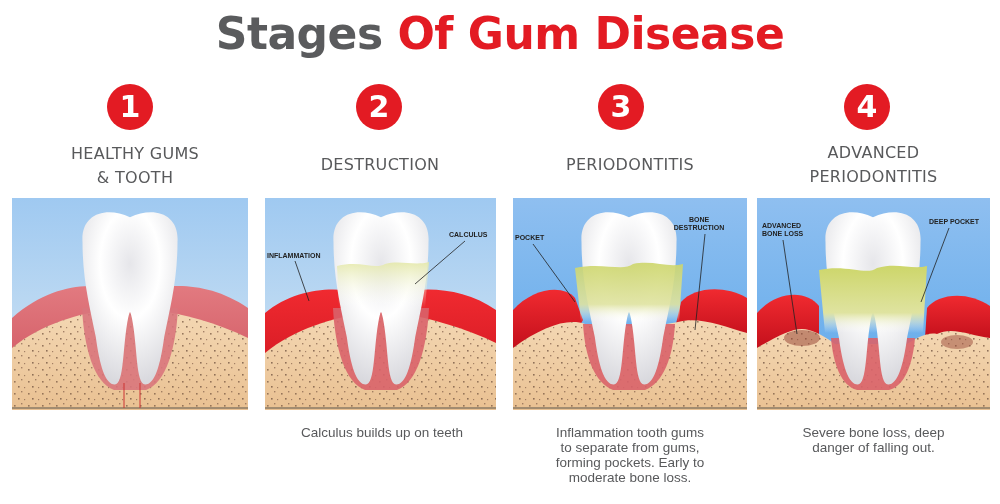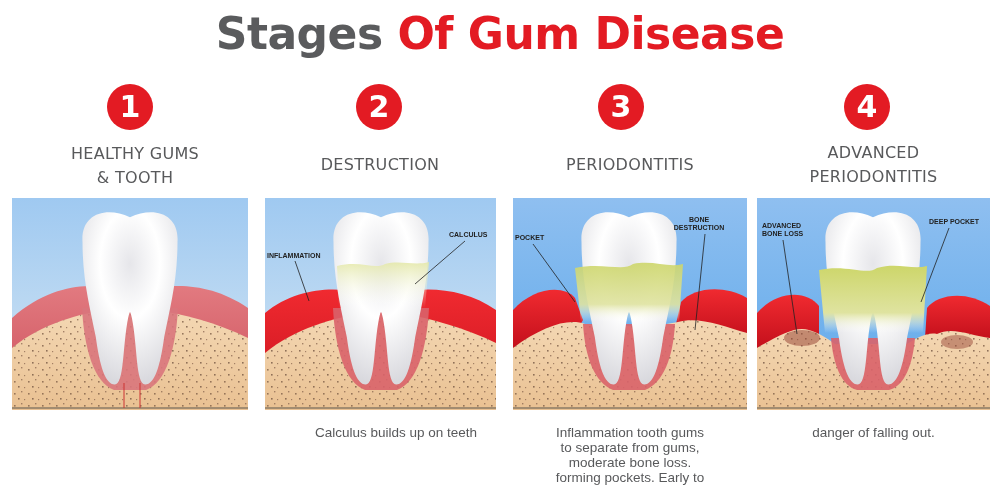--- a/index.html
+++ b/index.html
@@ -112,21 +112,21 @@
         </svg>
       <path d="M72,68 C95,62 110,72 120,66 C135,62 150,68 164,64 L160,110 L74,110 Z" fill="url(#calc2)"></path>
       <line x1="0" y1="210" x2="231" y2="210" stroke="#8a7a64" stroke-width="1.5"></line>
       <rect x="0" y="212" width="231" height="10" fill="#fff"></rect>
       <text class="lbl" x="2" y="60">INFLAMMATION</text>
       <line x1="30" y1="63" x2="44" y2="103" stroke="#222" stroke-width="0.8"></line>
       <text class="lbl" x="184" y="39">CALCULUS</text>
       <line x1="200" y1="43" x2="150" y2="86" stroke="#222" stroke-width="0.8"></line>
     </svg>
   </div>
-  <div class="desc" style="left:281px;width:230px;">
+  <div class="desc" style="left:267px;width:230px;">
     <div>Calculus builds up on teeth</div>
   </div>
 </div>
 
 <div class="stage">
   <div class="badge" style="left:598px;">3</div>
   <div class="heading" style="left:513px;width:234px;top:153px;">
     <div>PERIODONTITIS</div>
   </div>
   <div class="panel" style="left:513px;width:234px;">
@@ -146,22 +146,22 @@
       <text class="lbl" x="2" y="42">POCKET</text>
       <line x1="20" y1="46" x2="62" y2="104" stroke="#222" stroke-width="0.8"></line>
       <text class="lbl" x="186" y="24" text-anchor="middle">BONE</text>
       <text class="lbl" x="186" y="32" text-anchor="middle">DESTRUCTION</text>
       <line x1="192" y1="36" x2="182" y2="132" stroke="#222" stroke-width="0.8"></line>
     </svg>
   </div>
   <div class="desc" style="left:513px;width:234px;">
     <div>Inflammation tooth gums</div>
     <div>to separate from gums,</div>
+    <div>forming pockets. Early to</div>
     <div>moderate bone loss.</div>
-    <div>forming pockets. Early to</div>
   </div>
 </div>
 
 <div class="stage">
   <div class="badge" style="left:844px;">4</div>
   <div class="heading" style="left:757px;width:233px;top:141px;">
     <div>ADVANCED</div>
     <div>PERIODONTITIS</div>
   </div>
   <div class="panel" style="left:757px;width:233px;">
@@ -181,15 +181,16 @@
       <line x1="0" y1="210" x2="233" y2="210" stroke="#8a7a64" stroke-width="1.5"></line>
       <rect x="0" y="212" width="233" height="10" fill="#fff"></rect>
       <text class="lbl" x="5" y="30">ADVANCED</text>
       <text class="lbl" x="5" y="38">BONE LOSS</text>
       <line x1="26" y1="42" x2="40" y2="136" stroke="#222" stroke-width="0.8"></line>
       <text class="lbl" x="172" y="26">DEEP POCKET</text>
       <line x1="192" y1="30" x2="164" y2="104" stroke="#222" stroke-width="0.8"></line>
     </svg>
   </div>
   <div class="desc" style="left:757px;width:233px;">
+    <div>Severe bone loss, deep</div>
     <div>danger of falling out.</div>
   </div>
 </div>
 
 </body></html>

